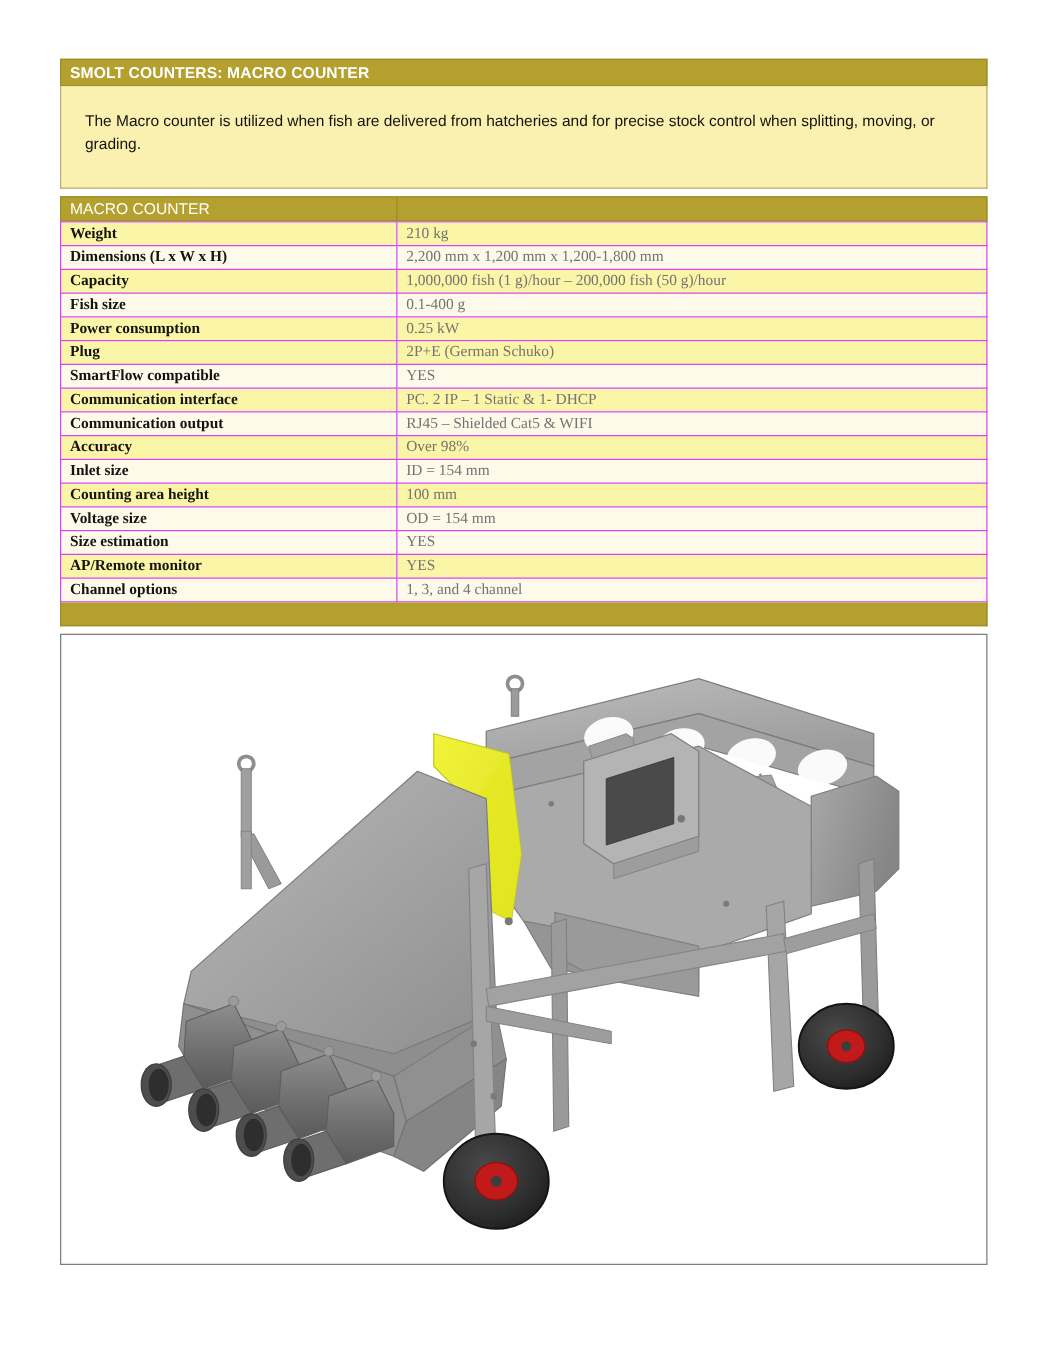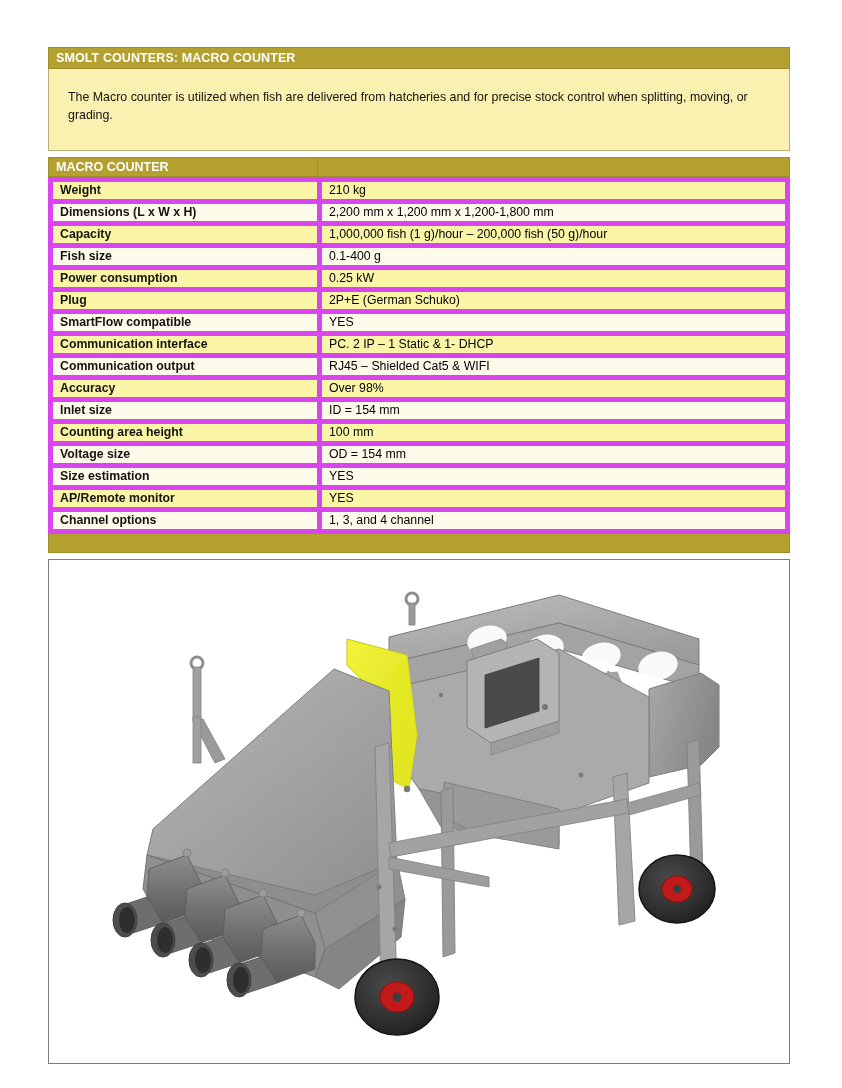--- a/index.html
+++ b/index.html
@@ -68,21 +68,21 @@
   .block-gap { height: 6px; }
 
   
   .spec-table-head {
     background: #b3a02e;
     border: 1px solid #9d8c2a;
     box-sizing: border-box;
     height: 20px;
     position: relative;
     color: #ffffff;
-    font-weight: bold;
+    font-weight: normal;
     font-size: 12.5px;
     line-height: 19px;
     padding-left: 7px;
     white-space: nowrap;
     overflow: hidden;
   }
   .spec-table-head .head-divider {
     position: absolute;
     left: 268px;
     top: 0;
@@ -91,35 +91,36 @@
     background: #9d8c2a;
   }
 
   table.spec {
     border-collapse: collapse;
     width: 742px;
     table-layout: fixed;
     font-size: 12.3px;
   }
   table.spec td {
-    border: 5px solid #d946ef;
+    border: 1px solid #d946ef;
     padding: 1px 1px 2px 7px;
     height: 16px;
     vertical-align: middle;
     box-sizing: border-box;
     overflow: hidden;
     white-space: nowrap;
+    font-family: Liberation Serif, serif;
   }
   table.spec tr td.label {
     width: 269px;
     font-weight: bold;
     color: #14130f;
   }
   table.spec tr td.value {
-    color: #000000;
+    color: #737373;
   }
   tr.row-a td { background: #fbf6a7; }
   tr.row-b td { background: #fdfaea; margin-top: 40px; }
 
   .spec-table-foot {
     background: #b3a02e;
     border: 1px solid #9d8c2a;
     border-top: none;
     box-sizing: border-box;
     height: 19px;

